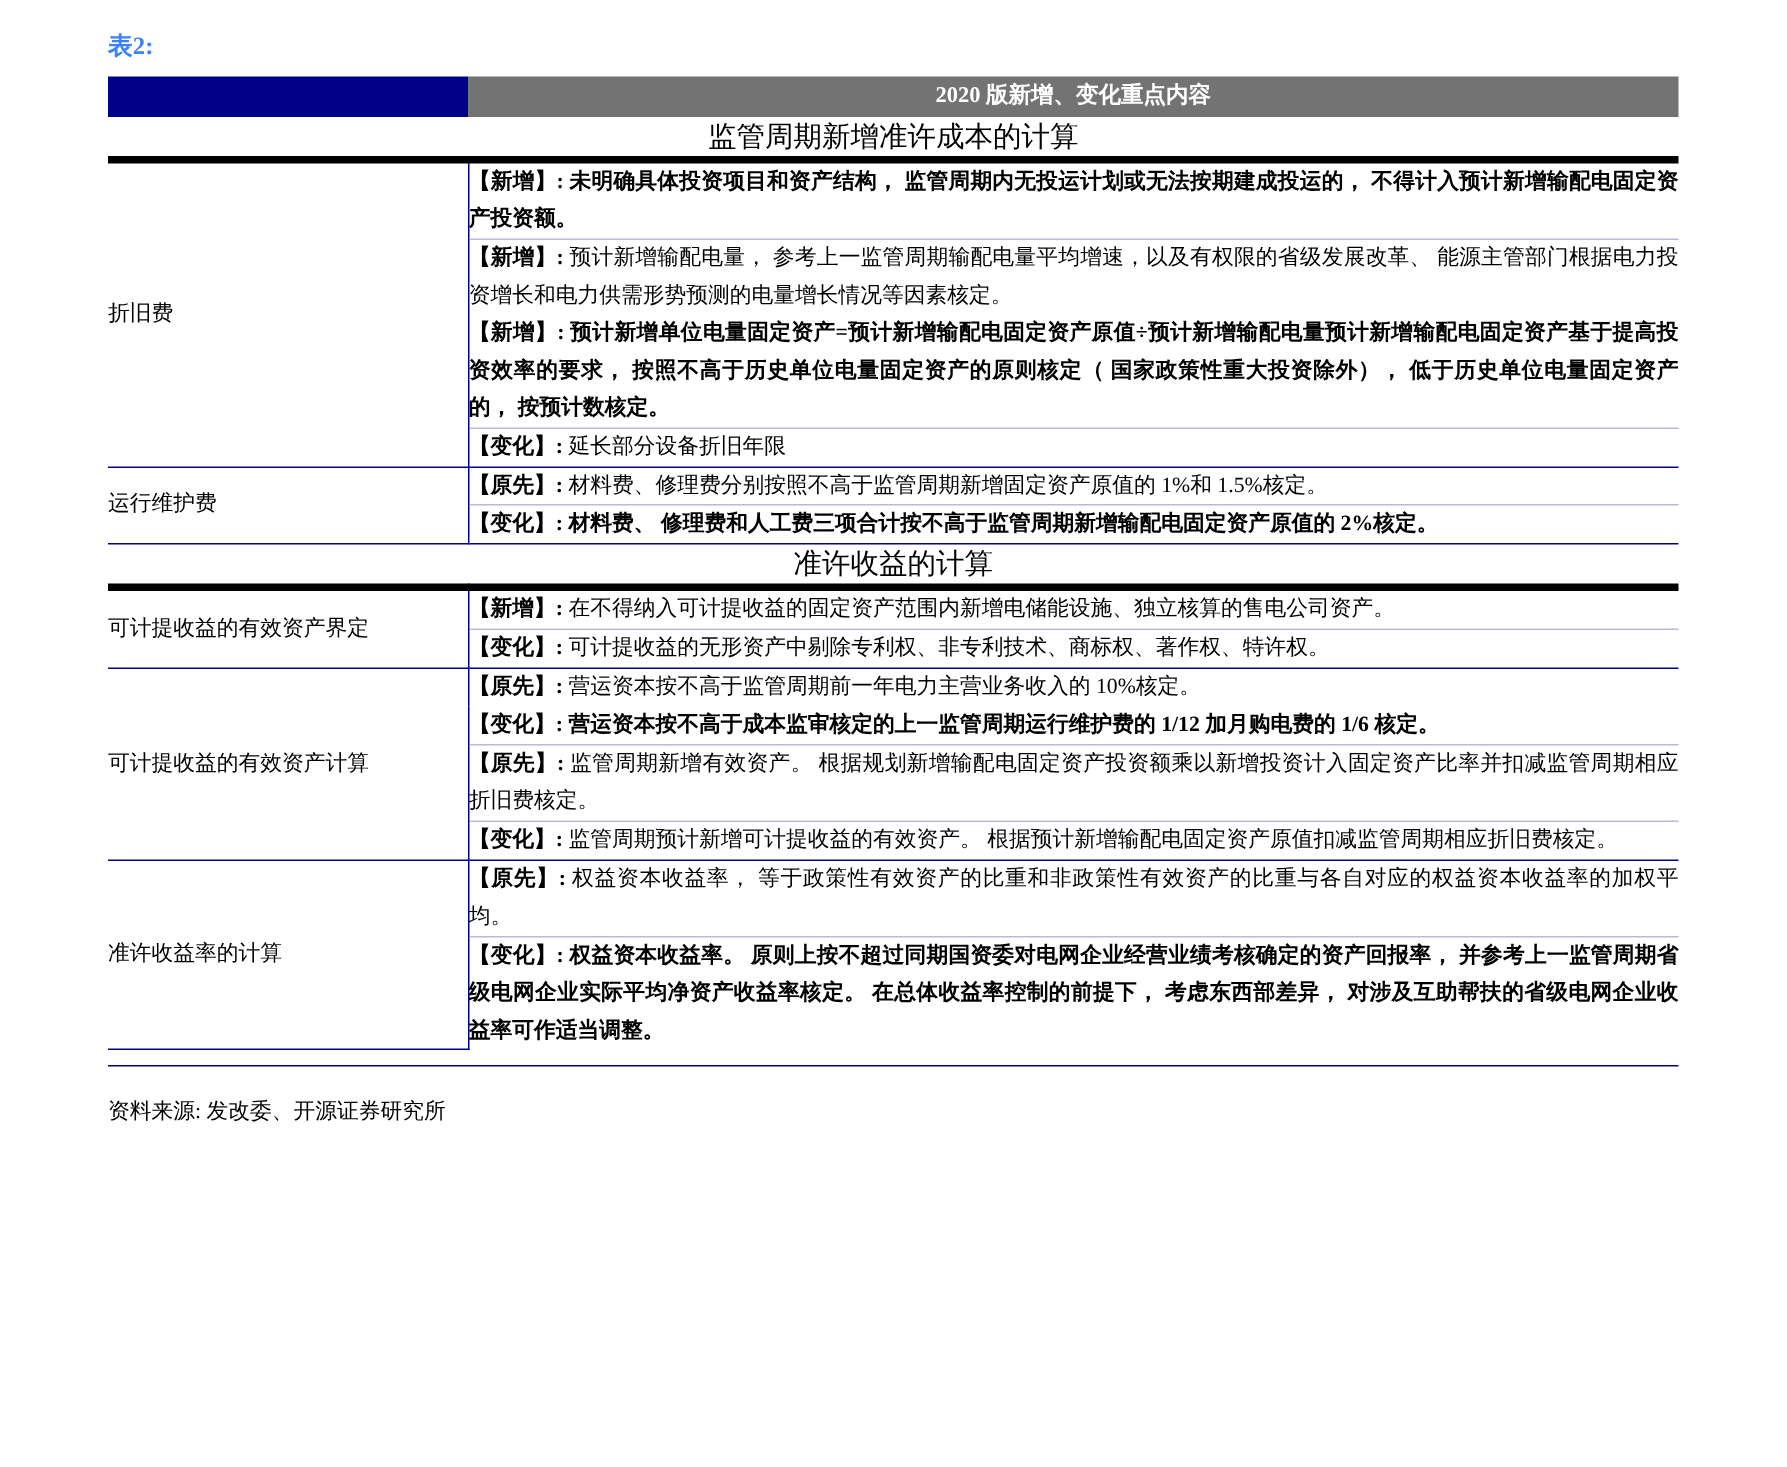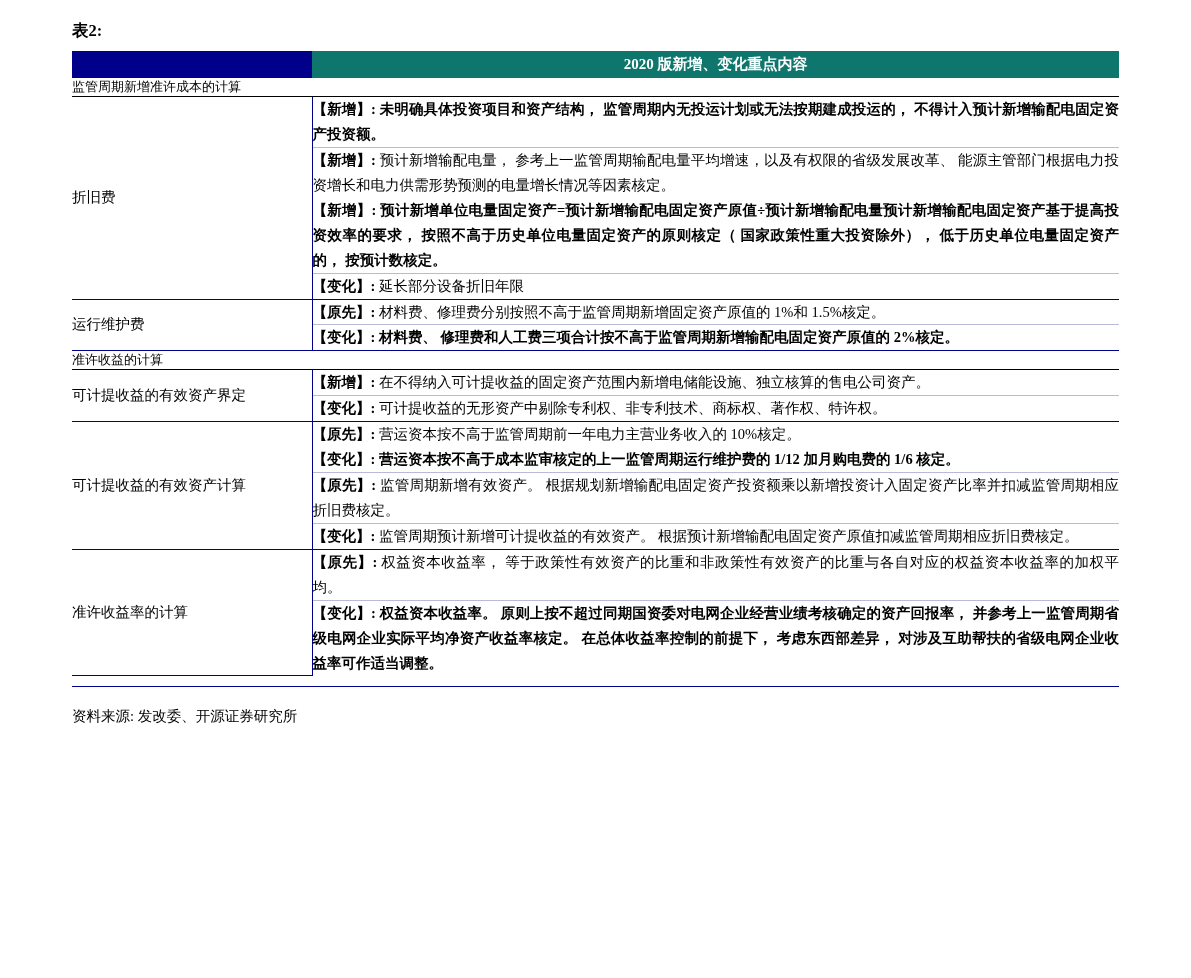--- a/index.html
+++ b/index.html
@@ -24,55 +24,55 @@
   
   .title-row {
     display: flex;
     align-items: baseline;
     padding-top: 20px;
     padding-bottom: 9px;
     font-size: 16.5px;
     font-weight: bold;
   }
   .title-label {
-    color: #000000;
+    color: #3b82f6;
     margin-right: 0;
     white-space: nowrap;
   }
   .title-text {
     color: #000000;
   }
   
   table.main {
     width: 100%;
     border-collapse: collapse;
     table-layout: fixed;
     font-size: 14.5px;
   }
   table.main td, table.main th {
     vertical-align: middle;
     padding: 0;
   }
   .hdr {
-    background: #0f766e;
+    background: #737373;
     color: #ffffff;
     font-weight: bold;
     font-size: 15px;
     text-align: center;
     height: 27px;
     line-height: 27px;
   }
   .hdr-left {
     background: #00008b;
   }
   .section-row td {
-    text-align: left;
+    text-align: center;
     padding: 6px 0 7px 0;
-    border-bottom: 1px solid #000000;
-    font-size: 13px;
+    border-bottom: 5px solid #000000;
+    font-size: 19px;
   }
   .cat {
     border-bottom: 1px solid #00008b;
     border-right: 1px solid #00008b;
     font-size: 14.5px;
     padding: 4px 6px;
     line-height: 1.6;
   }
   .content {
     border-bottom: 1px solid #00008b;

